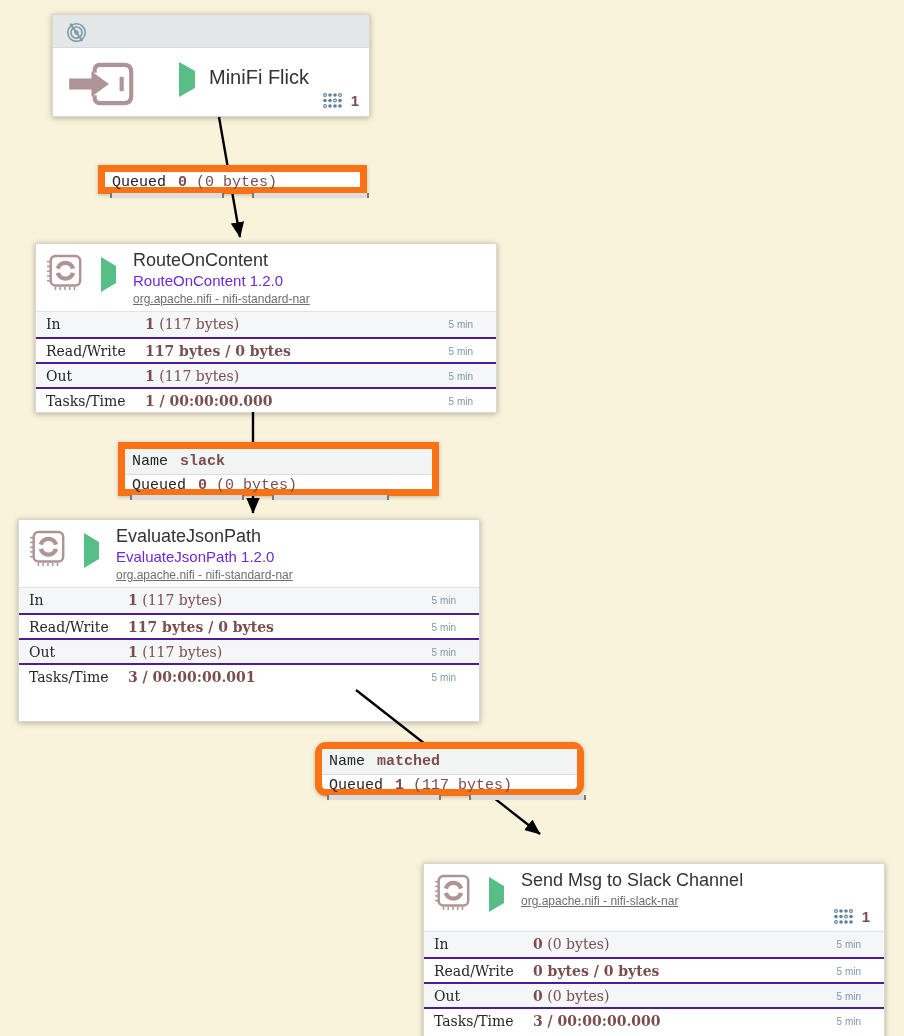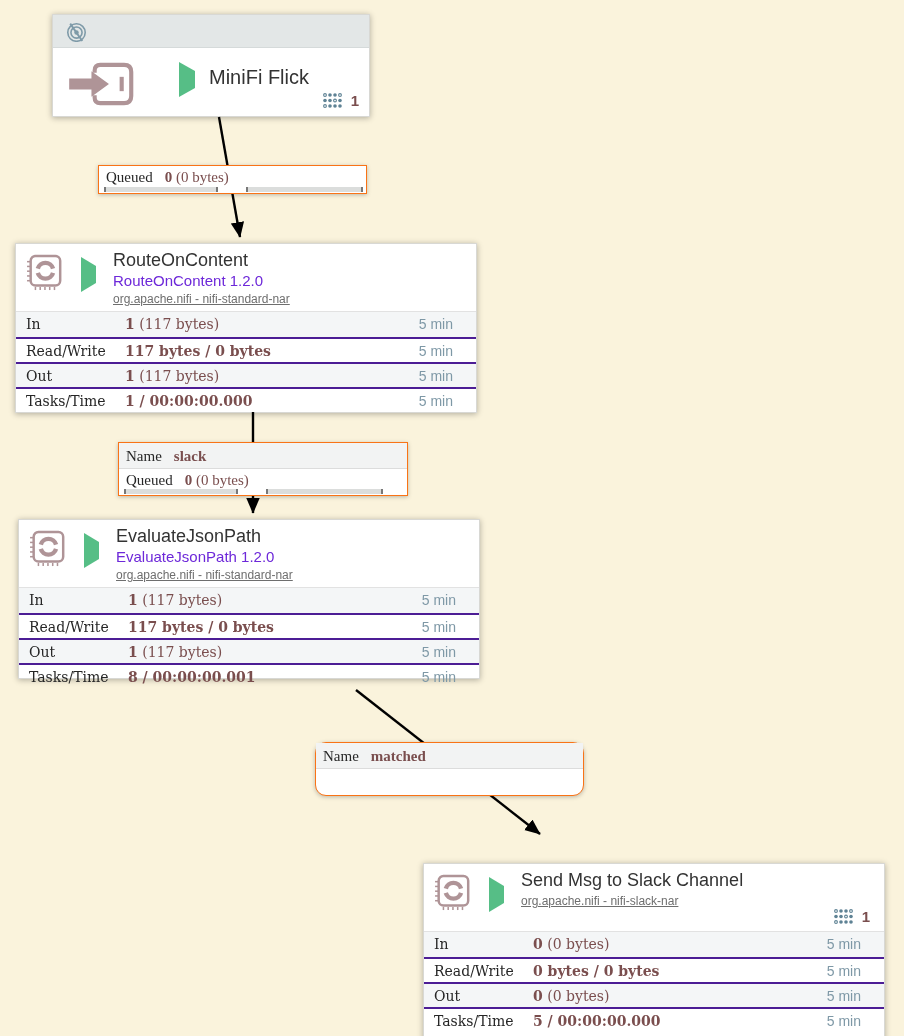--- a/index.html
+++ b/index.html
@@ -55,29 +55,29 @@
     font-family:"DejaVu Serif", serif; font-size:14px;
     border-top:2px solid #4c1d95;
   }
   .stat-row:first-child { border-top:none; }
   .stat-row.odd { background:#F4F6F7; }
   .stat-label  { position:absolute; left:10px; color:#262626;text-align:center; }
   .stat-value  { position:absolute; left:109px; color:#7A4E4E; }
   .stat-value b { font-weight:bold; }
   .stat-window {
     position:absolute; right:23px; color:#7E98A6;
-    font-family:"Liberation Sans", sans-serif; font-size:14px;
+    font-family:"Liberation Sans", sans-serif; font-size:10px;
   }
 
   
   .conn-label {
     position:absolute; z-index:3; background:#fff;
-    border:1px solid #f97316;
+    border:7px solid #f97316;
     box-shadow:0 1px 4px rgba(0,0,0,.25);
-    font-family:Liberation Serif, serif; font-size:15px;
+    font-family:Liberation Mono, monospace; font-size:15px;
   }
   .conn-row-name {
     height:26px; line-height:26px; padding-left:7px;
     background:#F2F3F3; border-bottom:1px solid #dcdcdc;
   }
   .conn-row-queued { position:relative; height:27px; line-height:22px; padding-left:7px; }
   .conn-label-text { color:#262626; margin-right:12px; }
   .conn-value { color:#7A4E4E; }
   .conn-value b { font-weight:bold; }
   .conn-bars { position:absolute; left:0; right:0; bottom:1px; height:6px; }
@@ -148,21 +148,21 @@
   <div class="conn-label" style="left:98px;top:165px;width:269px;height:29px;">
     <div class="conn-row-queued" style="height:28px;">
       <span class="conn-label-text">Queued</span><span class="conn-value"><b>0</b><span> (0 bytes)</span></span>
       <div class="conn-bars">
         <div class="conn-bar b1"></div>
         <div class="conn-bar b2"></div>
       </div>
     </div>
   </div>
 
-  <div class="node" style="left:15px;top:243px;width:462px;height:170px;">
+  <div class="node" style="left:35px;top:243px;width:462px;height:170px;">
     <div class="proc-header">
       <svg class="proc-icon" width="40" height="44" viewBox="0 0 42 44">
         <rect x="7" y="2" width="31" height="31" rx="5" class="icon-rosy" stroke-width="2.6"></rect>
         <g stroke="#AF9497" stroke-width="1.6">
           <line x1="3.2" y1="8" x2="6.6" y2="8"></line>
             <line x1="3.2" y1="13" x2="6.6" y2="13"></line>
           <line x1="3.2" y1="18" x2="6.6" y2="18"></line>
             <line x1="3.2" y1="23" x2="6.6" y2="23"></line>
           <line x1="3.2" y1="28" x2="6.6" y2="28"></line>
           <line x1="12" y1="34.5" x2="12" y2="37.8"></line>
@@ -198,34 +198,34 @@
         <span class="stat-window">5 min</span>
       </div>
       <div class="stat-row">
         <span class="stat-label">Tasks/Time</span>
         <span class="stat-value"><b>1 / 00:00:00.000</b><span></span></span>
         <span class="stat-window">5 min</span>
       </div>
     </div>
   </div>
 
-  <div class="conn-label" style="left:118px;top:442px;width:290px;height:54px;">
+  <div class="conn-label" style="left:118px;top:442px;width:321px;height:54px;">
     <div class="conn-row-name">
       <span class="conn-label-text">Name</span><span class="conn-value"><b>slack</b></span>
     </div>
     <div class="conn-row-queued">
       <span class="conn-label-text">Queued</span><span class="conn-value"><b>0</b><span> (0 bytes)</span></span>
       <div class="conn-bars">
         <div class="conn-bar b1"></div>
         <div class="conn-bar b2"></div>
       </div>
     </div>
   </div>
 
-  <div class="node" style="left:18px;top:519px;width:462px;height:160px;">
+  <div class="node" style="left:18px;top:519px;width:462px;height:203px;">
     <div class="proc-header">
       <svg class="proc-icon" width="40" height="44" viewBox="0 0 42 44">
         <rect x="7" y="2" width="31" height="31" rx="5" class="icon-rosy" stroke-width="2.6"></rect>
         <g stroke="#AF9497" stroke-width="1.6">
           <line x1="3.2" y1="8" x2="6.6" y2="8"></line>
             <line x1="3.2" y1="13" x2="6.6" y2="13"></line>
           <line x1="3.2" y1="18" x2="6.6" y2="18"></line>
             <line x1="3.2" y1="23" x2="6.6" y2="23"></line>
           <line x1="3.2" y1="28" x2="6.6" y2="28"></line>
           <line x1="12" y1="34.5" x2="12" y2="37.8"></line>
@@ -255,29 +255,36 @@
         <span class="stat-value"><b>117 bytes / 0 bytes</b><span></span></span>
         <span class="stat-window">5 min</span>
       </div>
       <div class="stat-row odd">
         <span class="stat-label">Out</span>
         <span class="stat-value"><b>1</b><span> (117 bytes)</span></span>
         <span class="stat-window">5 min</span>
       </div>
       <div class="stat-row">
         <span class="stat-label">Tasks/Time</span>
-        <span class="stat-value"><b>8 / 00:00:00.001</b><span></span></span>
+        <span class="stat-value"><b>3 / 00:00:00.001</b><span></span></span>
         <span class="stat-window">5 min</span>
       </div>
     </div>
   </div>
 
   <div class="conn-label" style="left:315px;top:742px;width:269px;height:54px;border-radius:11px;">
     <div class="conn-row-name">
       <span class="conn-label-text">Name</span><span class="conn-value"><b>matched</b></span>
+    </div>
+    <div class="conn-row-queued">
+      <span class="conn-label-text">Queued</span><span class="conn-value"><b>1</b><span> (117 bytes)</span></span>
+      <div class="conn-bars">
+        <div class="conn-bar b1"></div>
+        <div class="conn-bar b2"></div>
+      </div>
     </div>
   </div>
 
   <div class="node" style="left:423px;top:839px;width:462px;height:206px;margin-top:24px;">
     <div class="proc-header">
       <svg class="proc-icon" width="40" height="44" viewBox="0 0 42 44">
         <rect x="7" y="2" width="31" height="31" rx="5" class="icon-rosy" stroke-width="2.6"></rect>
         <g stroke="#AF9497" stroke-width="1.6">
           <line x1="3.2" y1="8" x2="6.6" y2="8"></line>
             <line x1="3.2" y1="13" x2="6.6" y2="13"></line>
@@ -327,19 +334,19 @@
         <span class="stat-value"><b>0 bytes / 0 bytes</b><span></span></span>
         <span class="stat-window">5 min</span>
       </div>
       <div class="stat-row odd">
         <span class="stat-label">Out</span>
         <span class="stat-value"><b>0</b><span> (0 bytes)</span></span>
         <span class="stat-window">5 min</span>
       </div>
       <div class="stat-row">
         <span class="stat-label">Tasks/Time</span>
-        <span class="stat-value"><b>5 / 00:00:00.000</b><span></span></span>
+        <span class="stat-value"><b>3 / 00:00:00.000</b><span></span></span>
         <span class="stat-window">5 min</span>
       </div>
     </div>
   </div>
 
 </div>
 
 </body></html>

